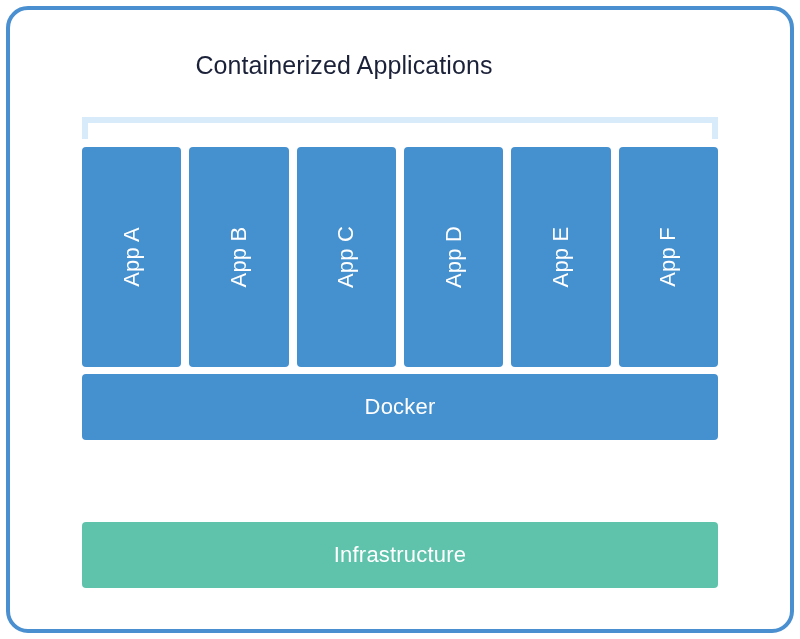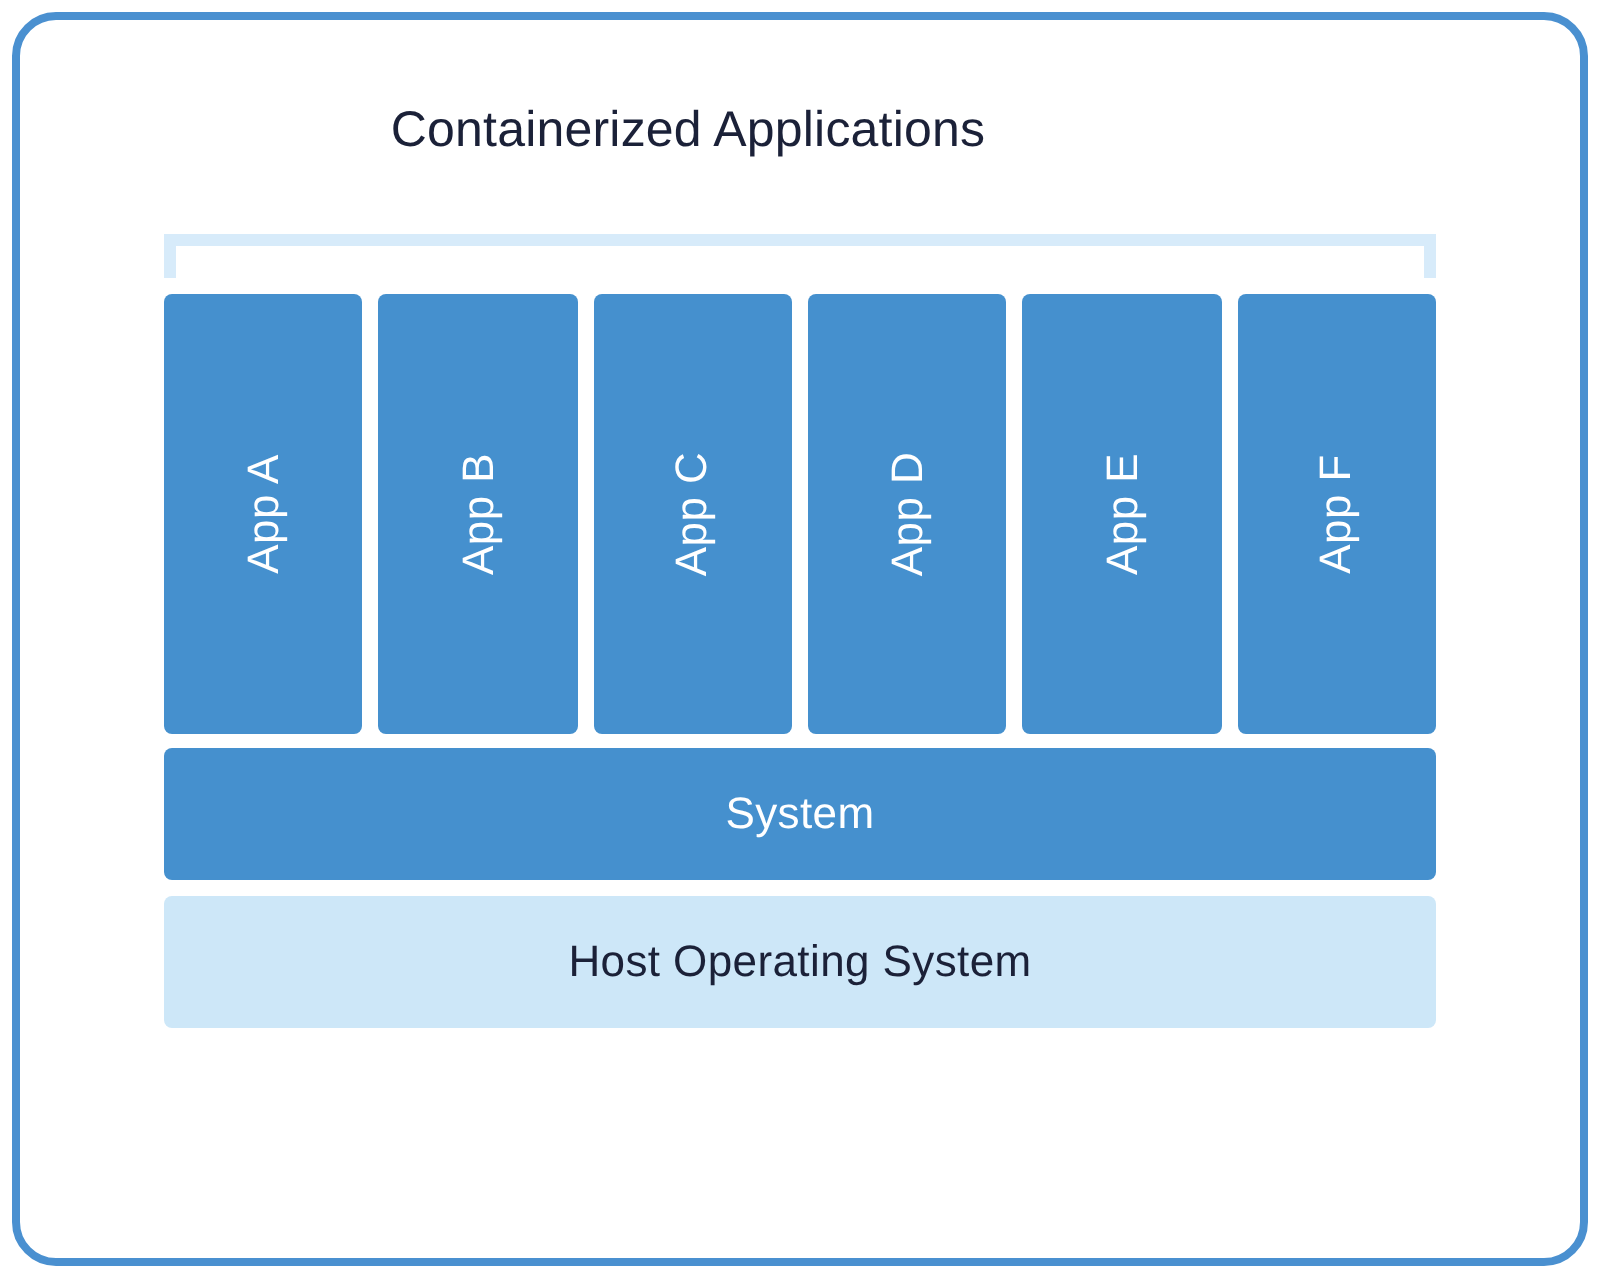--- a/index.html
+++ b/index.html
@@ -180,18 +180,18 @@
     </div>
 
     <div class="app-box">
       <div class="app-label-wrap">
         <span class="app-label">App F</span>
       </div>
     </div>
 
   </div>
 
-  <div class="bar bar-docker">System</div>
+  <div class="bar bar-docker">Docker</div>
 
-  <div class="bar bar-hostos">Host Operating System</div>
 
+  <div class="bar bar-infra">Infrastructure</div>
 
 </div>
 
 </body></html>

